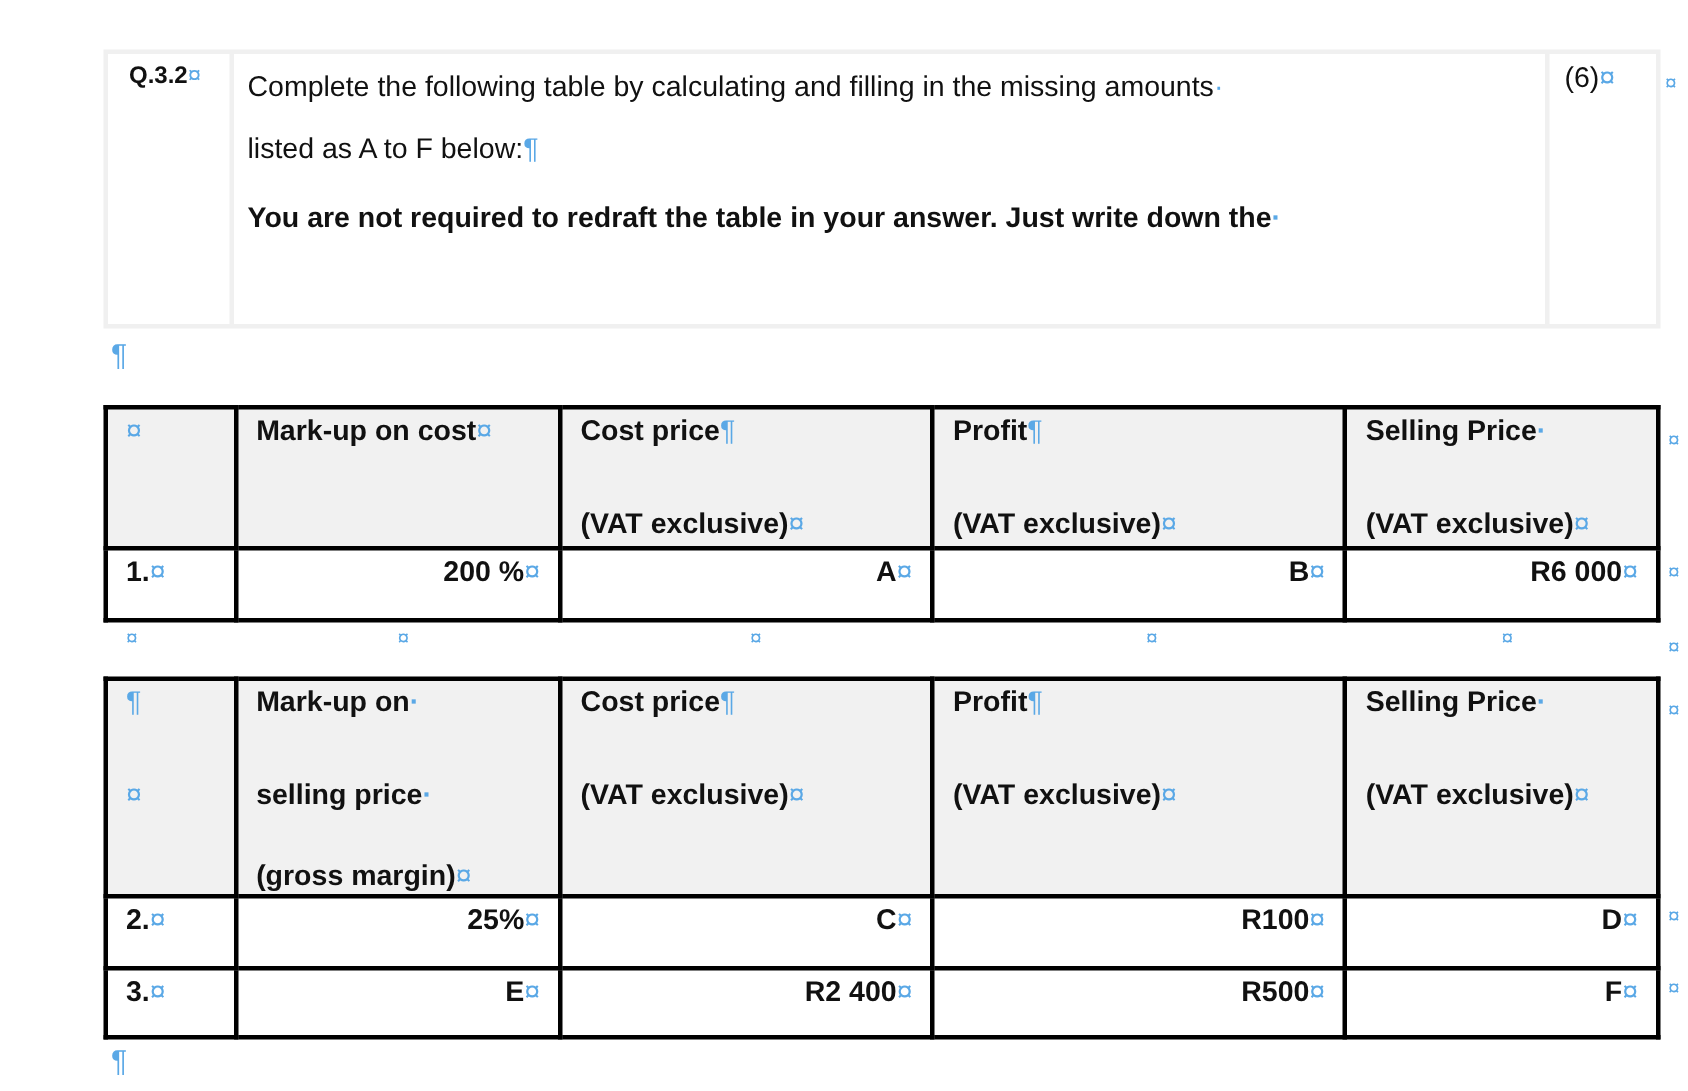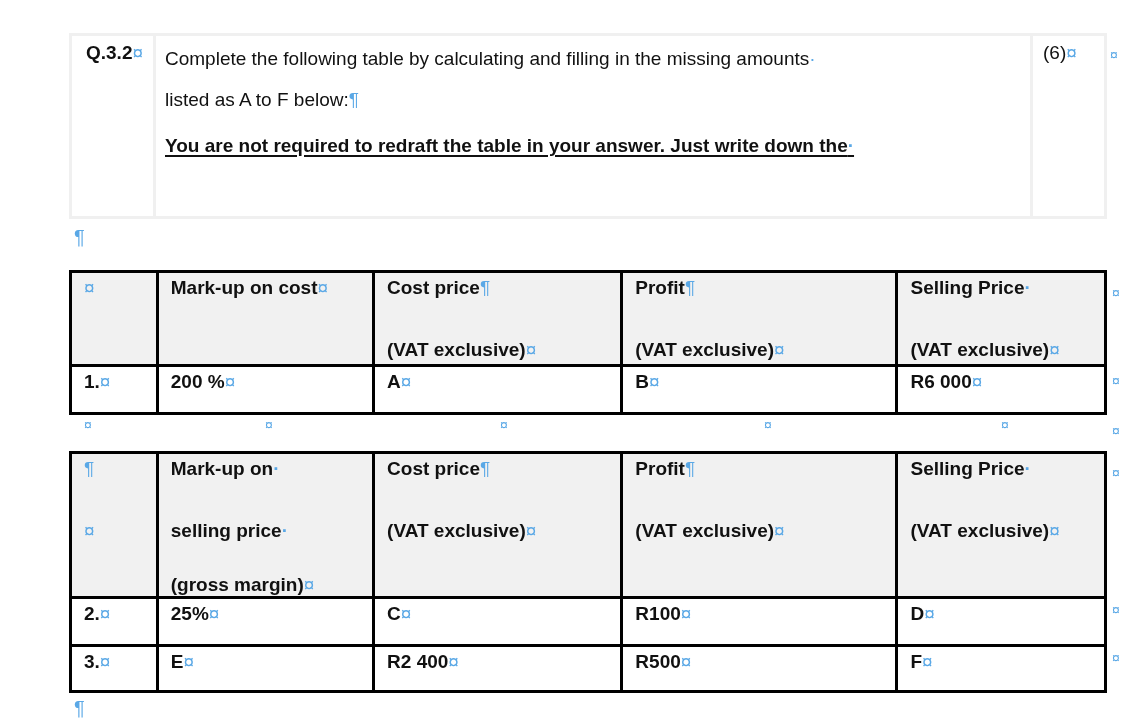--- a/index.html
+++ b/index.html
@@ -10,40 +10,40 @@
   .mark { color: #5aa8e6; font-weight: normal; }
   .dot { color: #5aa8e6; }
 
   
   .qbox {
     position: absolute; left: 69px; top: 33px; width: 1038px; height: 186px;
     border: 3px solid #f0f0f0; box-sizing: border-box;
   }
   .qbox .col-sep1 { position: absolute; left: 81px; top: 0; bottom: 0; width: 3px; background: #f0f0f0; }
   .qbox .col-sep2 { position: absolute; left: 958px; top: 0; bottom: 0; width: 3px; background: #f0f0f0; }
-  .qnum { position: absolute; left: 14px; top: 6px; font-size: 19px; font-weight: bold; }
+  .qnum { position: absolute; left: 14px; top: 6px; font-size: 16px; font-weight: bold; }
   .qline { position: absolute; left: 93px; font-size: 19px; white-space: nowrap; }
-  .qline.b { font-weight: bold; text-decoration: underline; text-decoration-thickness: 2px; text-underline-offset: 3px; }
+  .qline.b { font-weight: bold; text-decoration-thickness: 2px; text-underline-offset: 3px; }
   .qmarks { position: absolute; left: 971px; top: 6px; font-size: 19px; }
   .outer-cell-mark { position: absolute; font-size: 14px; color: #5aa8e6; }
 
   .para { position: absolute; left: 74px; font-size: 20px; color: #5aa8e6; }
 
   
   table.t {
     position: absolute; left: 69px; border-collapse: collapse;
     font-size: 19px; font-weight: bold;
   }
   table.t td {
     border: 3px solid #000; vertical-align: top; padding: 4px 12px 0 12px;
     box-sizing: border-box;
   }
   table.t tr.head td { background: #f1f1f1; }
   table.t td.num { text-align: left; }
-  table.t td.c { text-align: left; }
+  table.t td.c { text-align: right; }
   .l2 { display: block; margin-top: 40px; }
   .l3 { display: block; margin-top: 32px; }
   .u { text-decoration-thickness: 2px; text-underline-offset: 3px; }
   .rowend { position: absolute; left: 1112px; font-size: 14px; color: #5aa8e6; }
   .gapmark { position: absolute; top: 417px; font-size: 14px; color: #5aa8e6; }
 </style>
 </head>
 <body>
 
 <div class="qbox">

